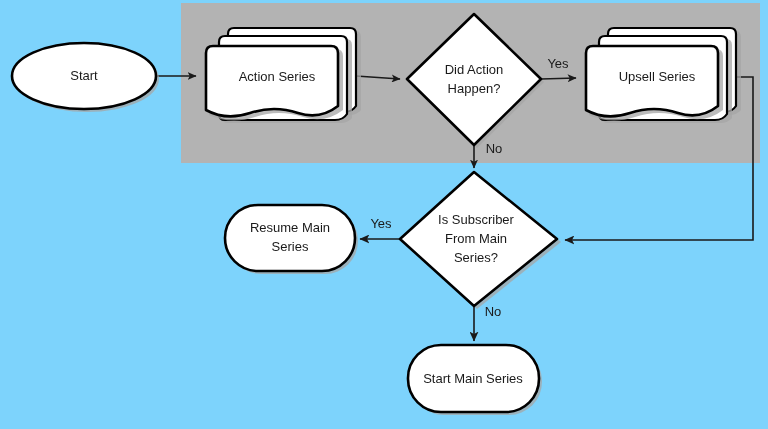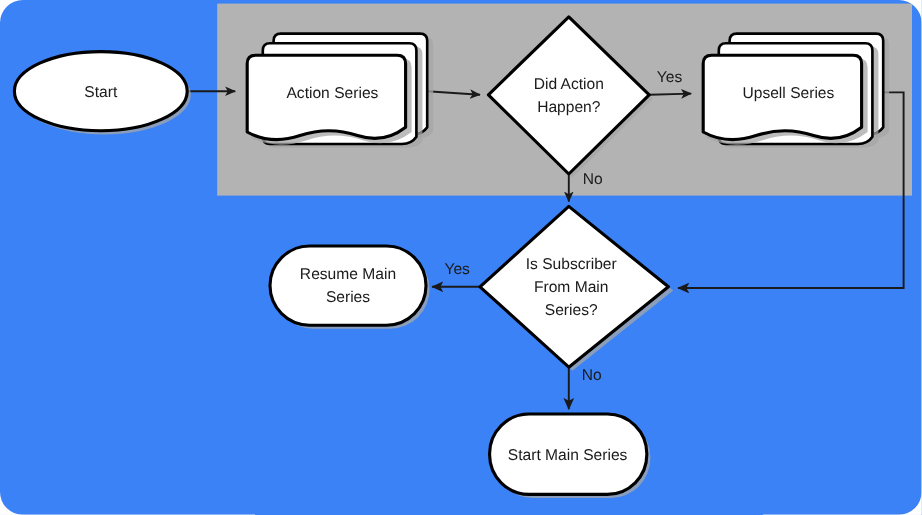--- a/index.html
+++ b/index.html
@@ -7,23 +7,22 @@
     padding: 0;
     background: #ffffff;
   }
   body {
     font-family: "Liberation Sans", sans-serif;
   }
   #canvas {
     position: relative;
     width: 768px;
     height: 429px;
-    background: #3b82f6;
+    background: #7dd3fc;
     overflow: hidden;
-    border-radius: 19px;
   }
   #flow-svg {
     display: block;
     width: 768px;
     height: 429px;
   }
   .node-text {
     font-family: "Liberation Sans", sans-serif;
     font-size: 13px;
     fill: #1a1a1a;

